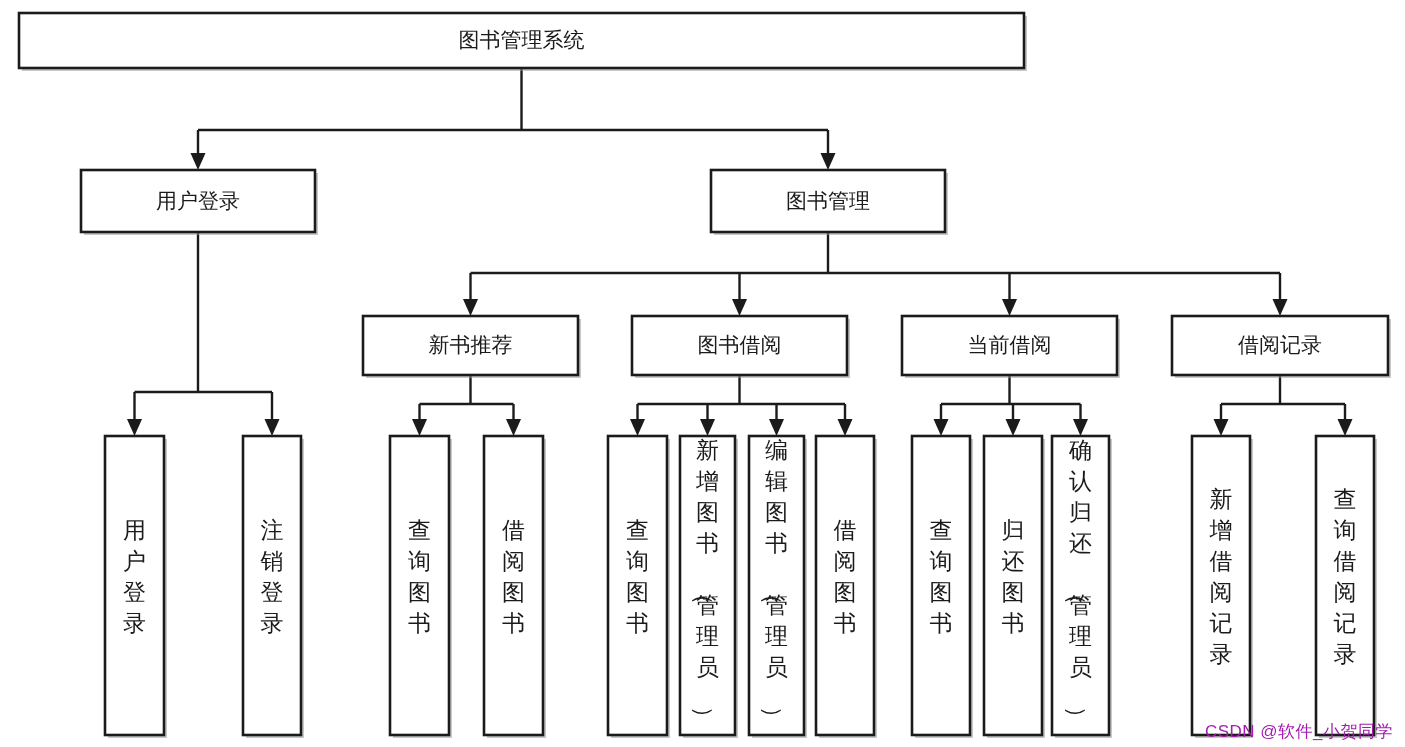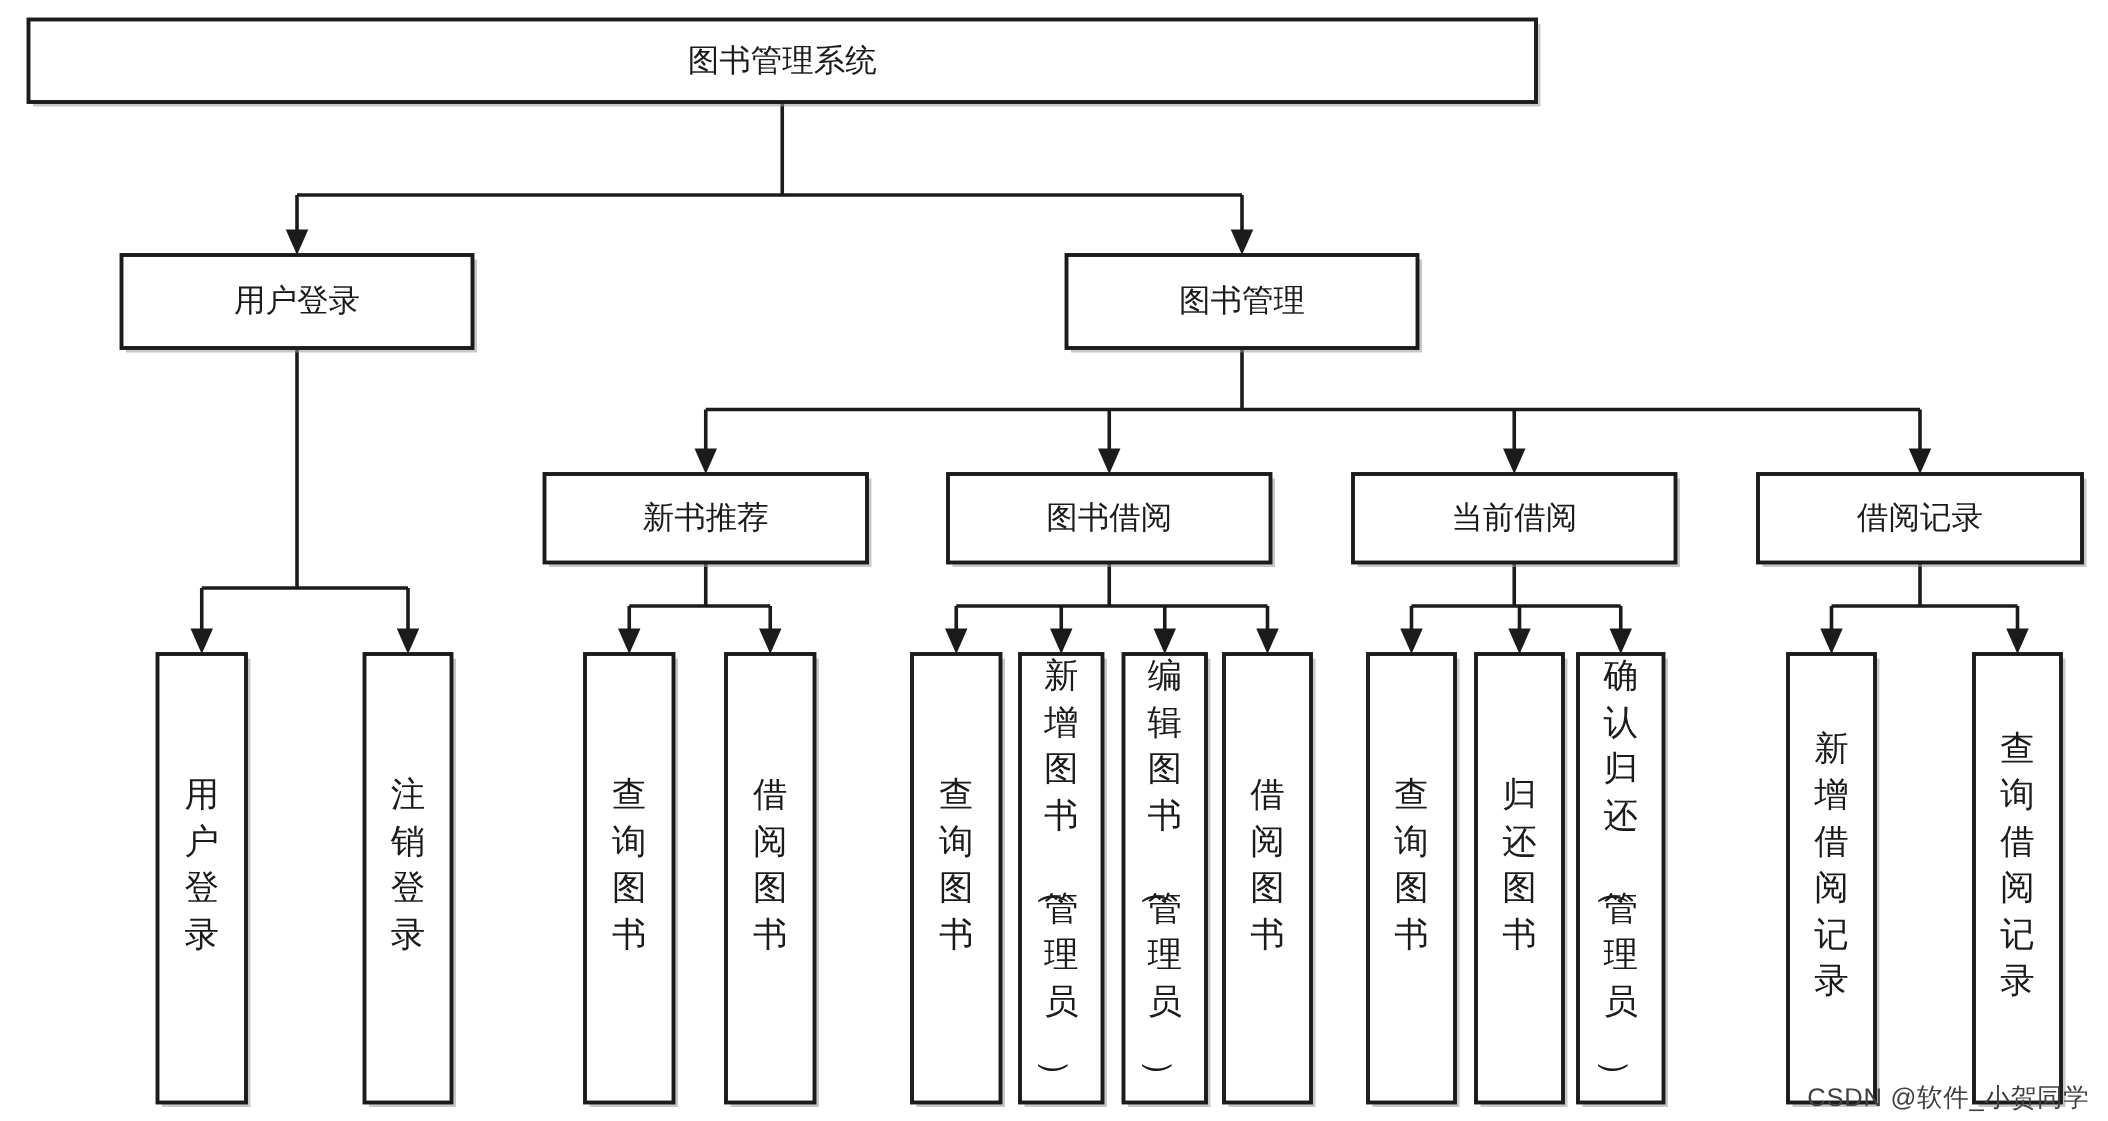--- a/index.html
+++ b/index.html
@@ -39,21 +39,21 @@
     font-size:23px;
     fill:#1b1b1b;
     text-anchor:middle;
   }
   .watermark{
     position:absolute;
     right:12px;
     bottom:4px;
     font-family:"Liberation Sans","DejaVu Sans",sans-serif;
     font-size:17px;
-    color:#404040;
+    color:#a21caf;
     letter-spacing:.5px;
     white-space:nowrap;
     user-select:none;
   }
 </style>
 </head>
 <body>
 
 <svg id="diagram" viewBox="0 0 1405 747" xmlns="http://www.w3.org/2000/svg">
   <g id="layer-edges">

